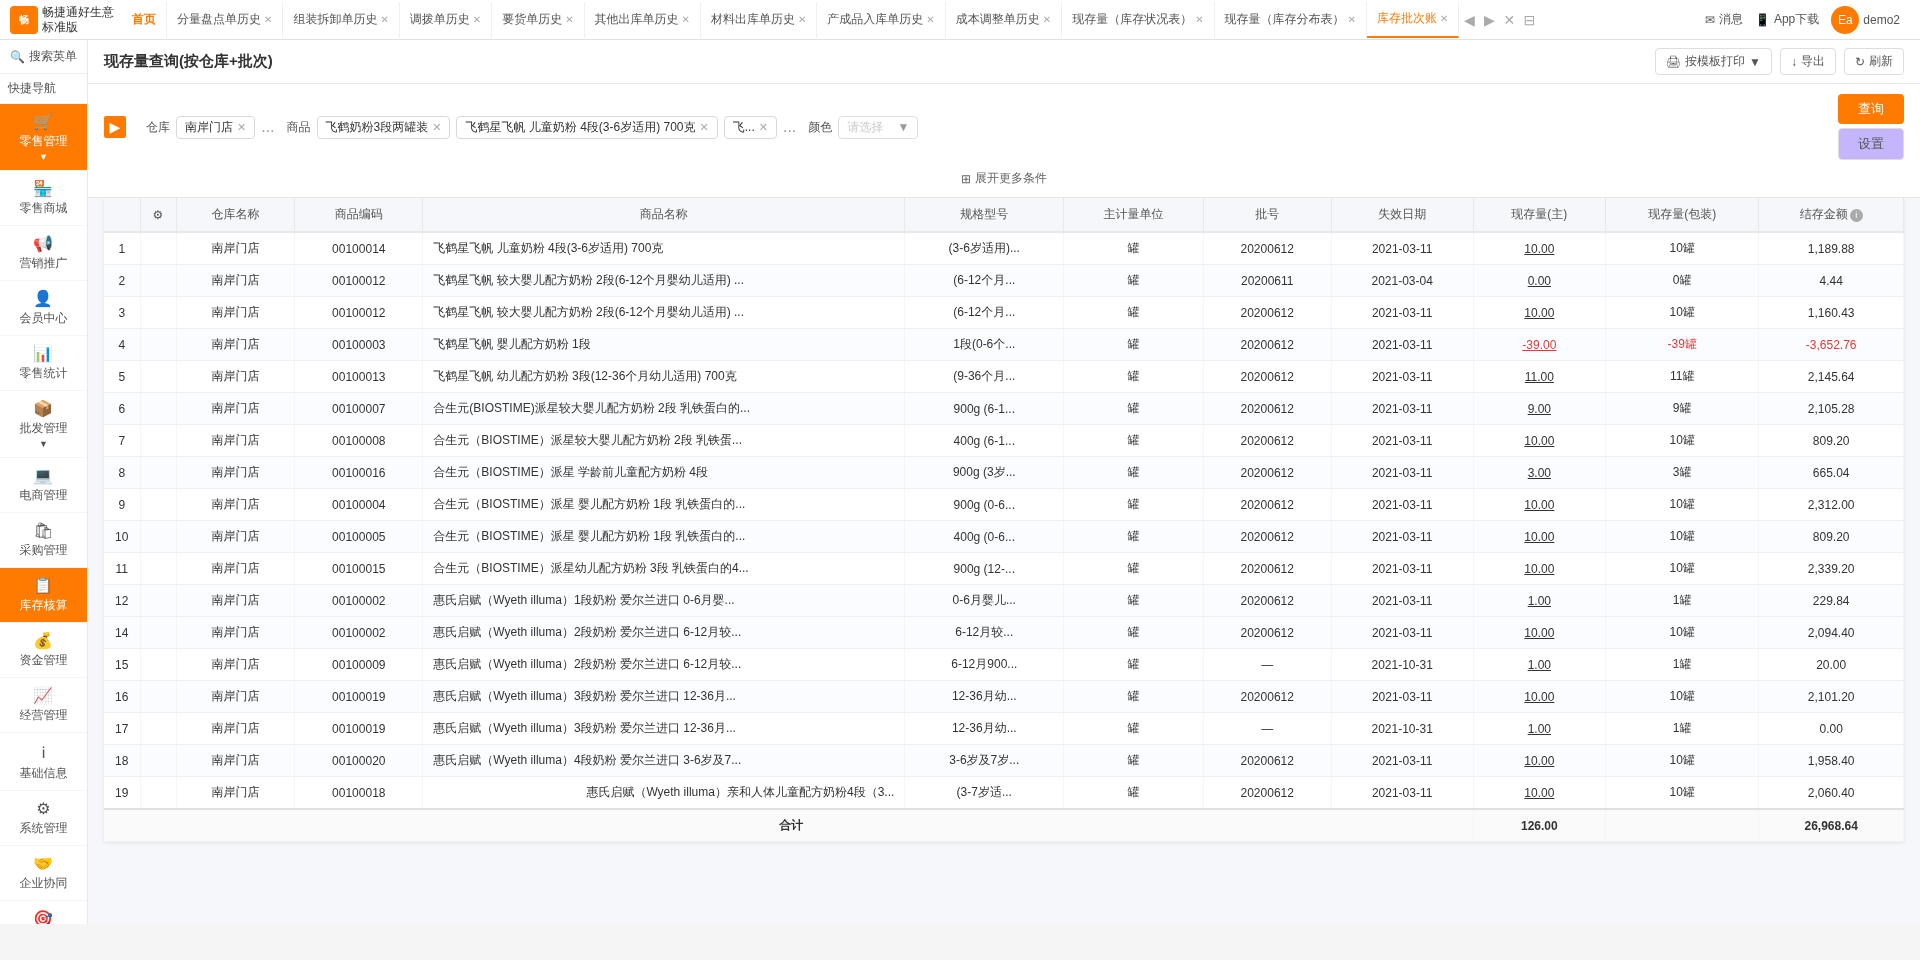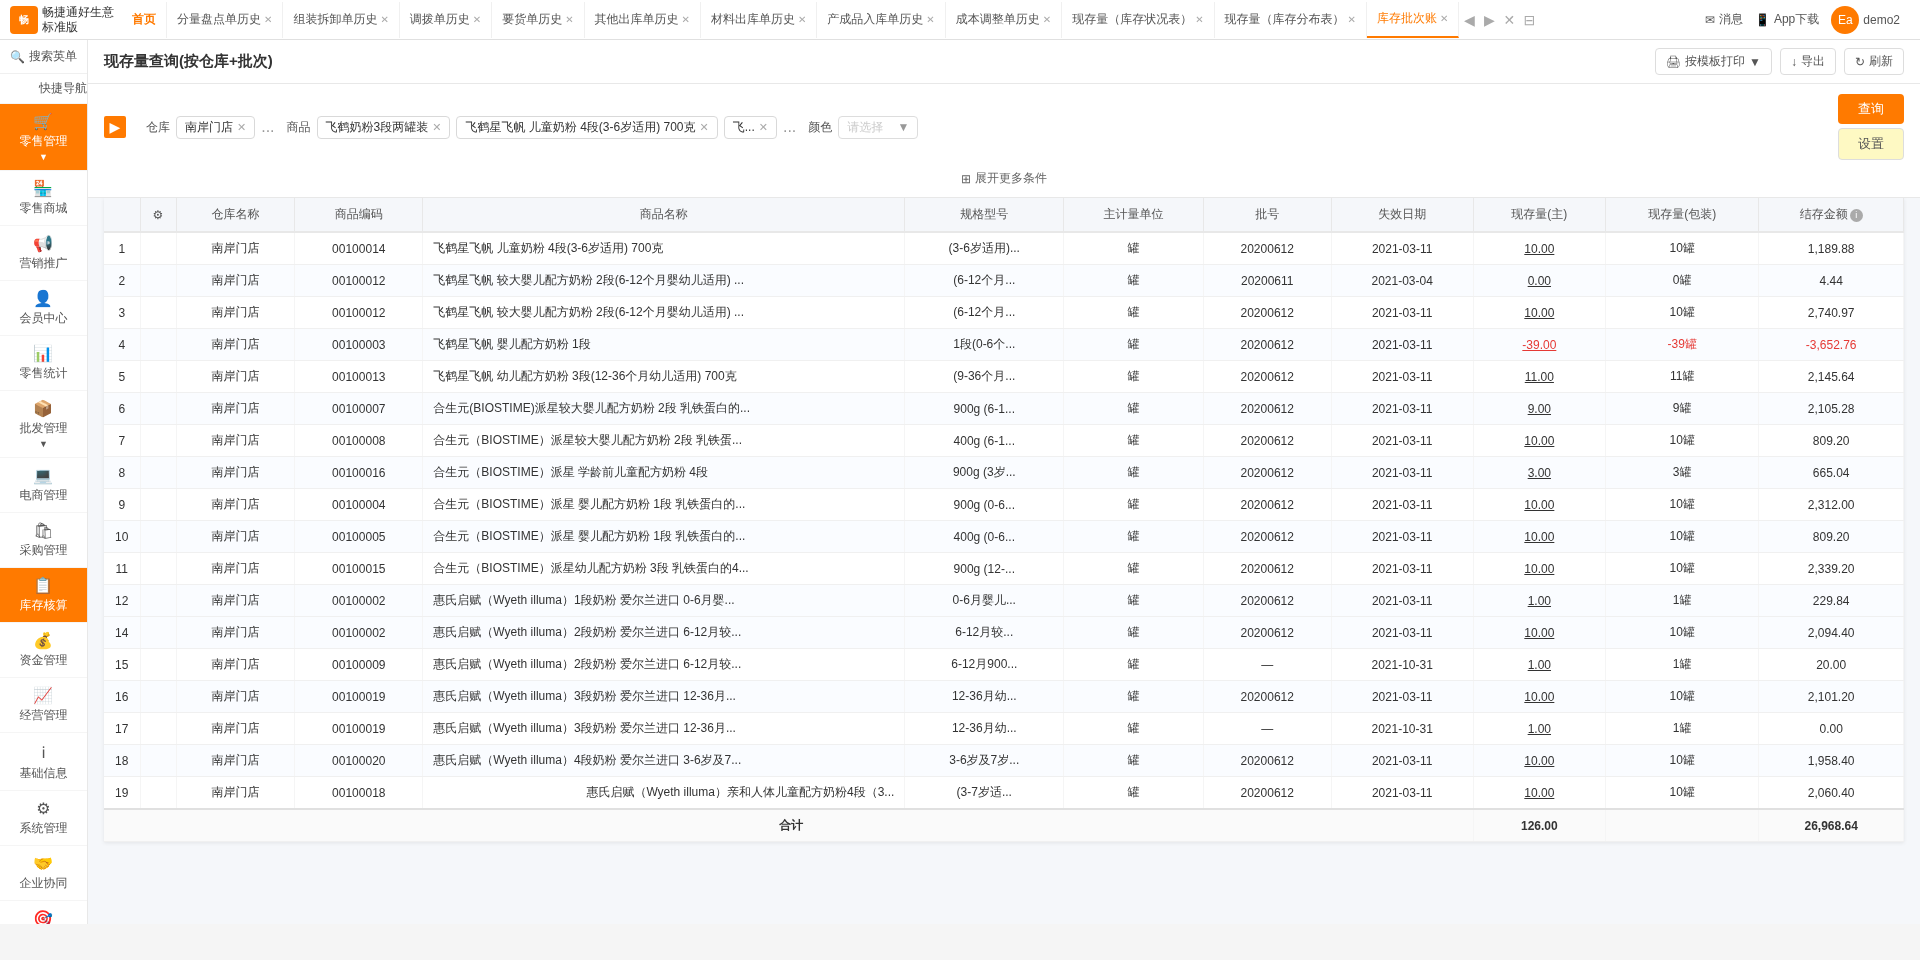--- a/index.html
+++ b/index.html
@@ -63,21 +63,21 @@
       overflow-y: auto;
     }
     .sidebar-search {
       padding: 8px 4px;
       display: flex; align-items: center; justify-content: center;
       gap: 4px; cursor: pointer; color: #555;
       border-bottom: 1px solid #f0f0f0;
       font-size: 12px;
     }
     .sidebar-nav-btn {
-      padding: 6px 0; text-align: right; cursor: pointer;
+      padding: 6px 8px; text-align: left; cursor: pointer;
       font-size: 11px; color: #555; border-bottom: 1px solid #f5f5f5;
     }
     .sidebar-item {
       padding: 8px 4px; text-align: center; cursor: pointer;
       font-size: 12px; color: #555; border-bottom: 1px solid #f5f5f5;
       display: flex; flex-direction: column; align-items: center; gap: 2px;
     }
     .sidebar-item .s-icon { font-size: 16px; }
     .sidebar-item.active { background: #ff7a00; color: #fff; }
 
@@ -121,21 +121,21 @@
       margin-top: 6px;
     }
     .expand-area { text-align: center; padding-top: 4px; }
 
     
     .btn-search {
       background: #ff7a00; color: #fff; border: none; border-radius: 4px;
       padding: 6px 20px; cursor: pointer; font-size: 13px;
     }
     .btn-settings {
-      background: #fef9c3; color: #555; border: 1px solid #ddd; border-radius: 4px;
+      background: #c4b5fd; color: #555; border: 1px solid #ddd; border-radius: 4px;
       padding: 6px 16px; cursor: pointer; font-size: 13px;
     }
 
     
     .table-container {
       flex: 1; overflow: auto; padding: 0 16px 16px;
       background: #f5f7fa;
     }
     .data-table {
       width: 100%; border-collapse: collapse; background: #fff;
@@ -429,21 +429,21 @@
     <td></td>
     <td>南岸门店</td>
     <td>00100012</td>
     <td style="text-align:left;max-width:280px;overflow:hidden;text-overflow:ellipsis;white-space:nowrap;">飞鹤星飞帆 较大婴儿配方奶粉 2段(6-12个月婴幼儿适用) ...</td>
     <td>(6-12个月...</td>
     <td>罐</td>
     <td>20200612</td>
     <td>2021-03-11</td>
     <td style="text-decoration:underline;">10.00</td>
     <td style="">10罐</td>
-    <td style="">2,740.97</td>
+    <td style="">1,160.43</td>
   </tr>
             <tr style="background: rgb(250, 252, 255);">
     <td>4</td>
     <td></td>
     <td>南岸门店</td>
     <td>00100003</td>
     <td style="text-align:left;max-width:280px;overflow:hidden;text-overflow:ellipsis;white-space:nowrap;">飞鹤星飞帆 婴儿配方奶粉 1段</td>
     <td>1段(0-6个...</td>
     <td>罐</td>
     <td>20200612</td>

